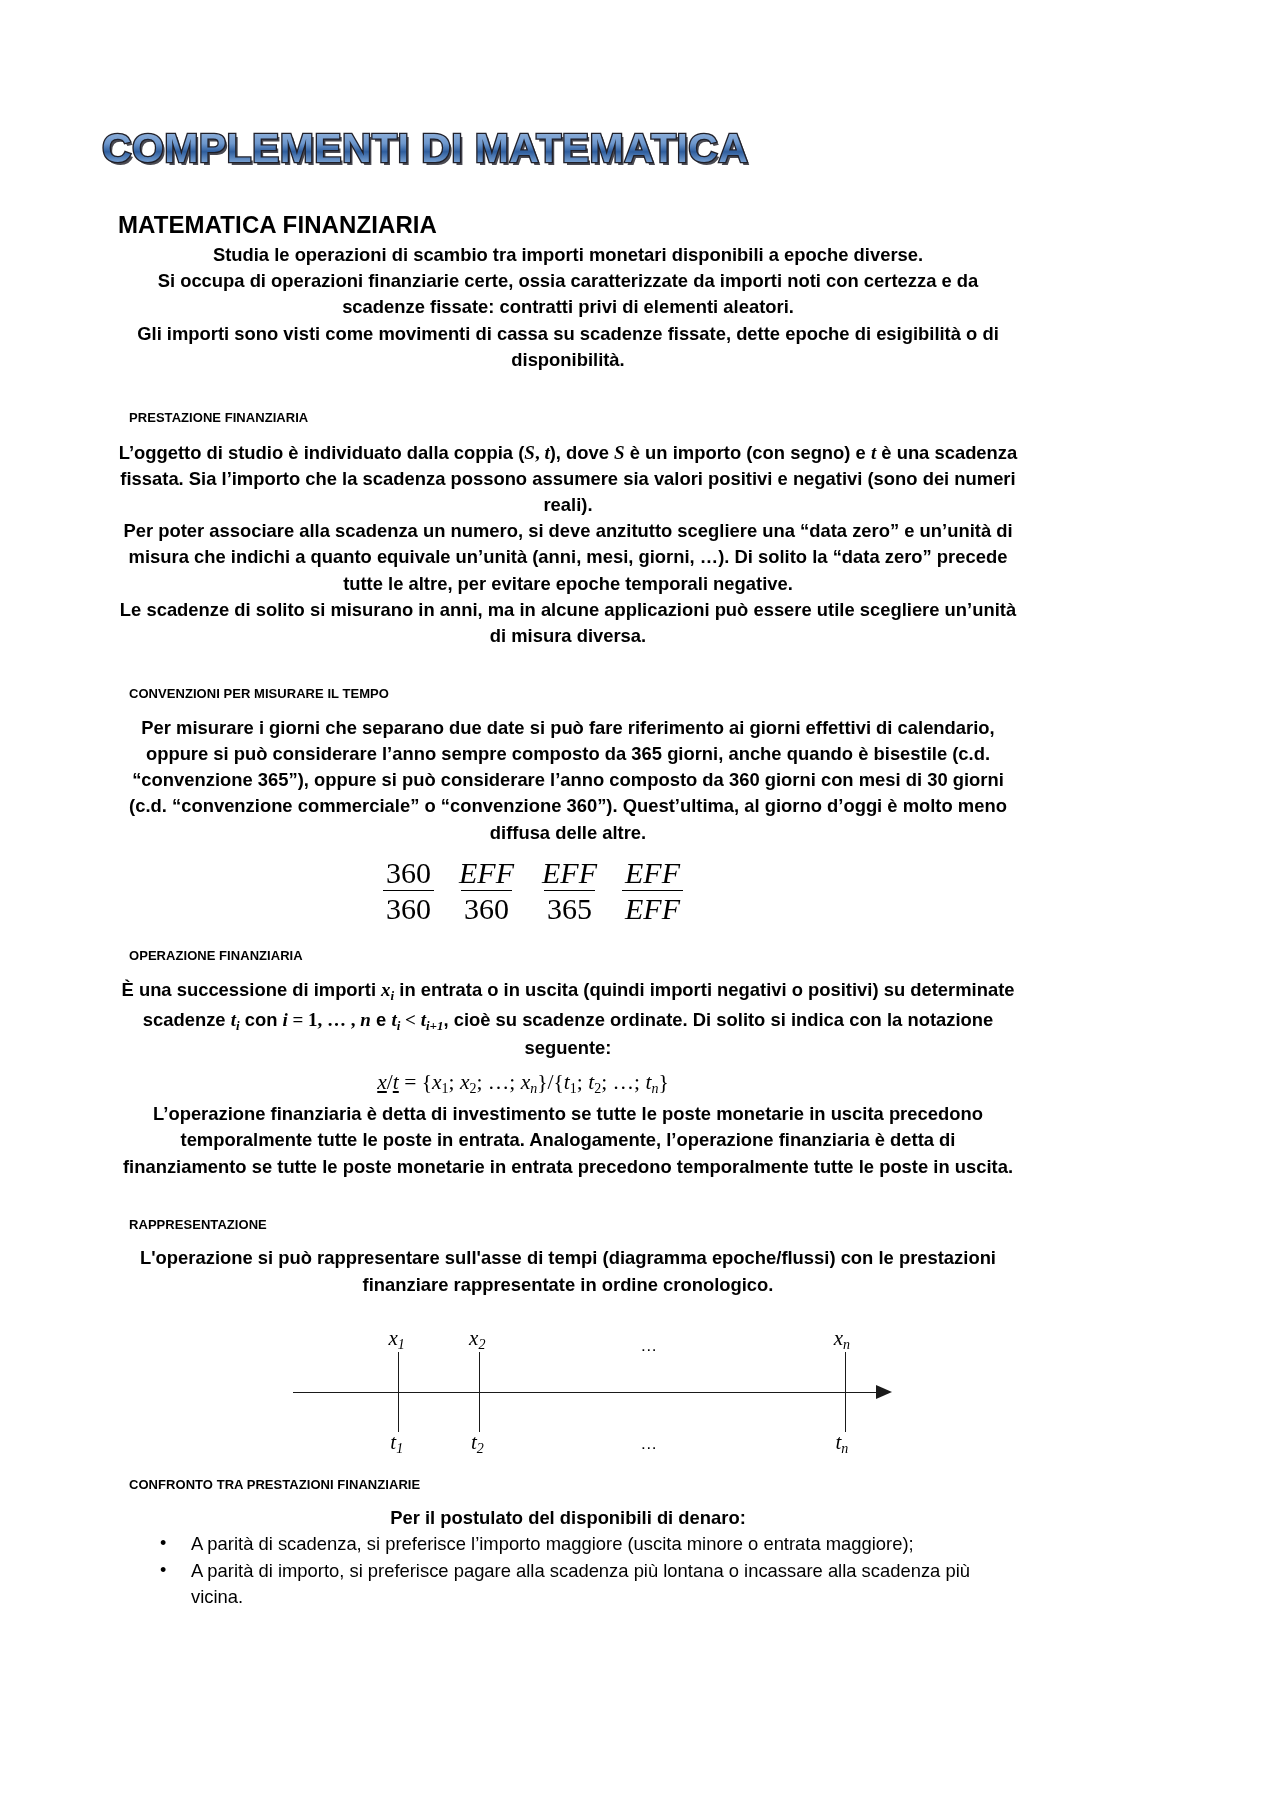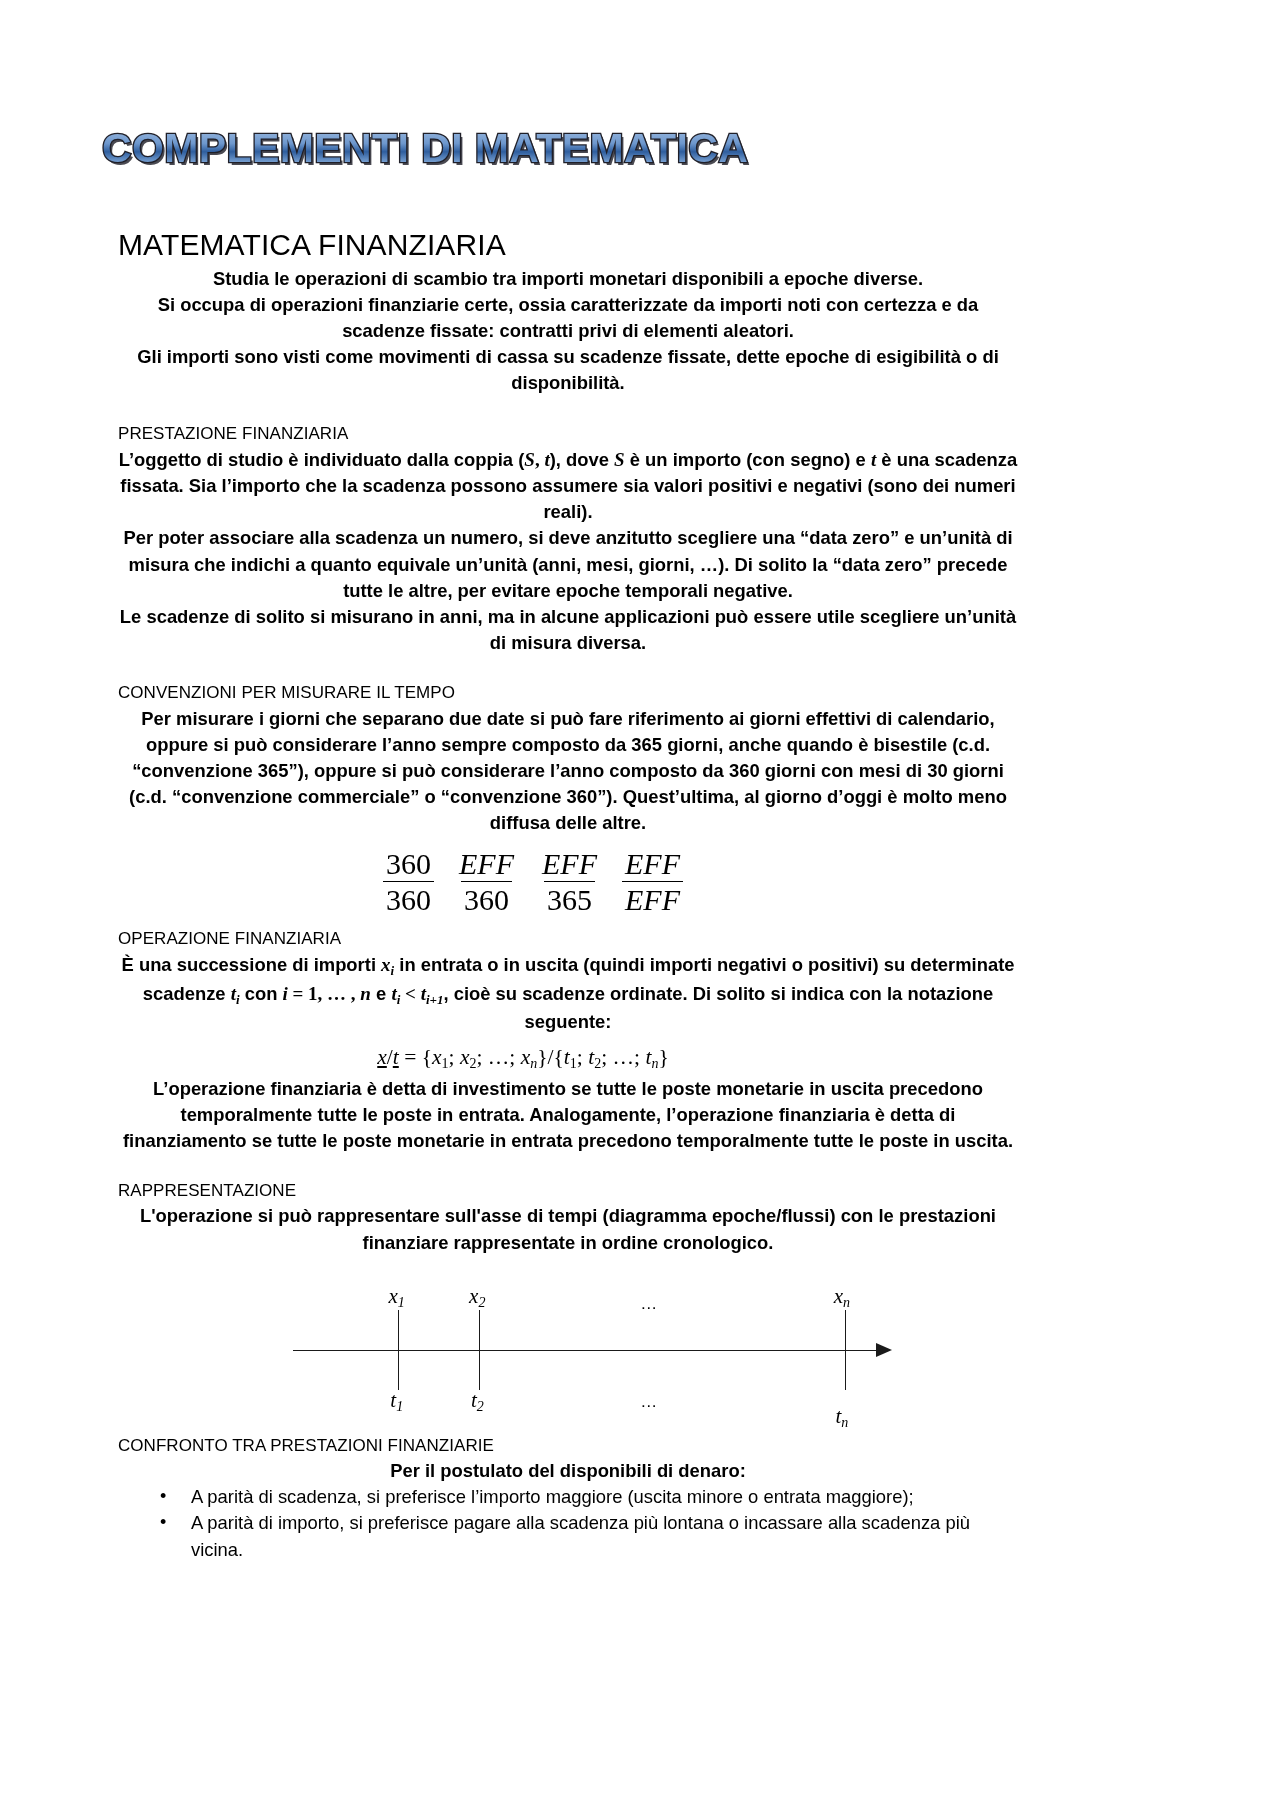--- a/index.html
+++ b/index.html
@@ -73,30 +73,30 @@
     font-size: 41px;
     font-weight: bold;
     letter-spacing: 0.4px;
     line-height: 1;
     color: #4a4a52;
     z-index: 0;
   }
 
   
   h2.sec-title {
-    font-size: 30px;
-    font-weight: normal;
-    margin: 40px 0 2px 0;
+    font-size: 24px;
+    font-weight: bold;
+    margin: 24px 0 2px 0;
     line-height: 1.25;
     letter-spacing: 0.1px;
   }
   h3.sub-title {
-    font-size: 17px;
-    font-weight: normal;
-    margin: 0;
+    font-size: 13px;
+    font-weight: bold;
+    margin: 11px;
     line-height: 1.42;
     letter-spacing: 0.05px;
   }
   p.body {
     font-size: 18.4px;
     font-weight: bold;
     margin: 0;
     line-height: 1.425;
     text-align: center;
   }
@@ -285,21 +285,21 @@
       <div class="tick" style="left:17%;"></div>
       <div class="tlabel top" style="left:15.4%;"><span>x</span><span class="sub">1</span></div>
       <div class="tlabel bot" style="left:15.7%;"><span>t</span><span class="sub">1</span></div>
 
       <div class="tick" style="left:30%;"></div>
       <div class="tlabel top" style="left:28.4%;"><span>x</span><span class="sub">2</span></div>
       <div class="tlabel bot" style="left:28.7%;"><span>t</span><span class="sub">2</span></div>
 
       <div class="tick" style="left:89%;"></div>
       <div class="tlabel top" style="left:87.2%;"><span>x</span><span class="sub">n</span></div>
-      <div class="tlabel bot" style="left:87.5%;margin-top:16px;"><span>t</span><span class="sub">n</span></div>
+      <div class="tlabel bot" style="left:87.5%;"><span>t</span><span class="sub">n</span></div>
 
       <div class="dots" style="left:56%; top:6px;">…</div>
       <div class="dots" style="left:56%; top:104px;">…</div>
     </div>
 
     <h3 class="sub-title">CONFRONTO TRA PRESTAZIONI FINANZIARIE</h3>
     <p class="body">Per il postulato del disponibili di denaro:</p>
 
     <ul class="bullets">
       <li><span class="dot">•</span><span>A parità di scadenza, si preferisce l’importo maggiore (uscita minore o entrata maggiore);</span></li>

